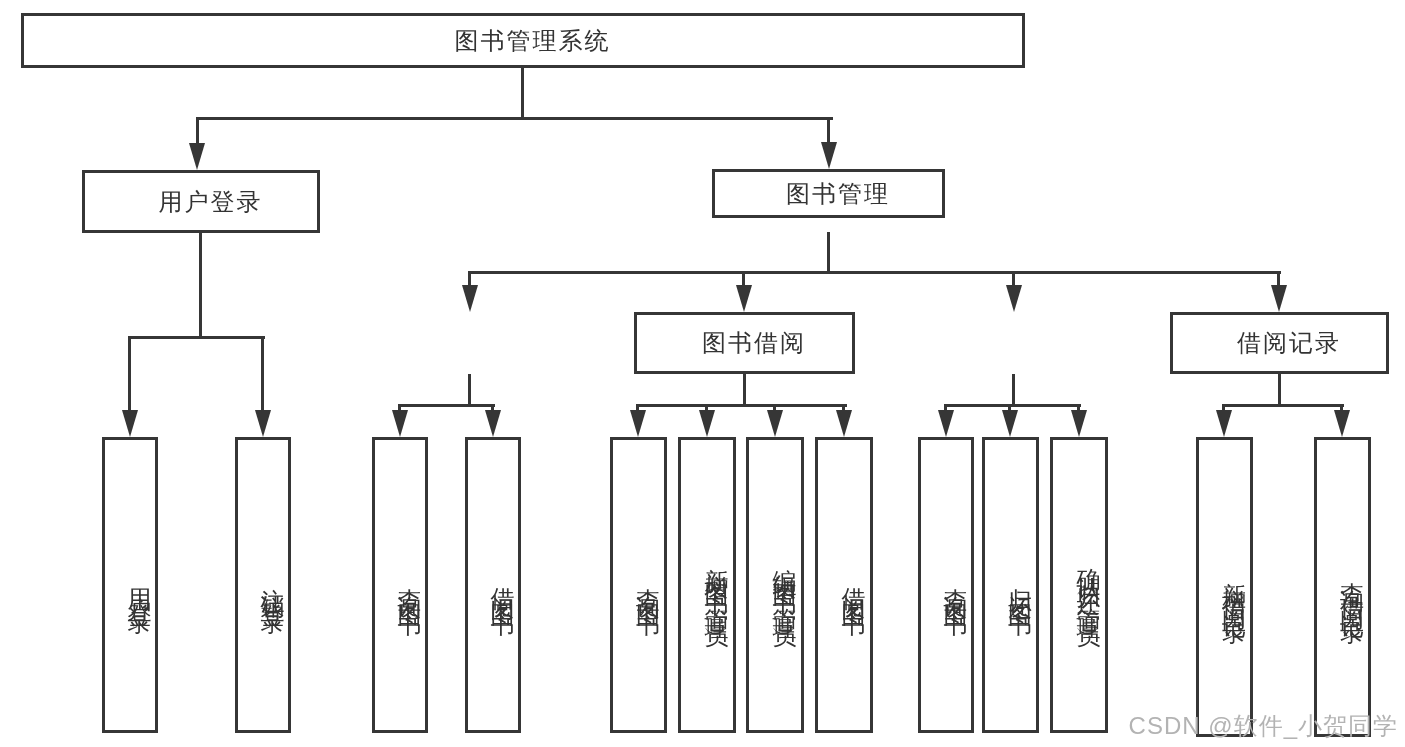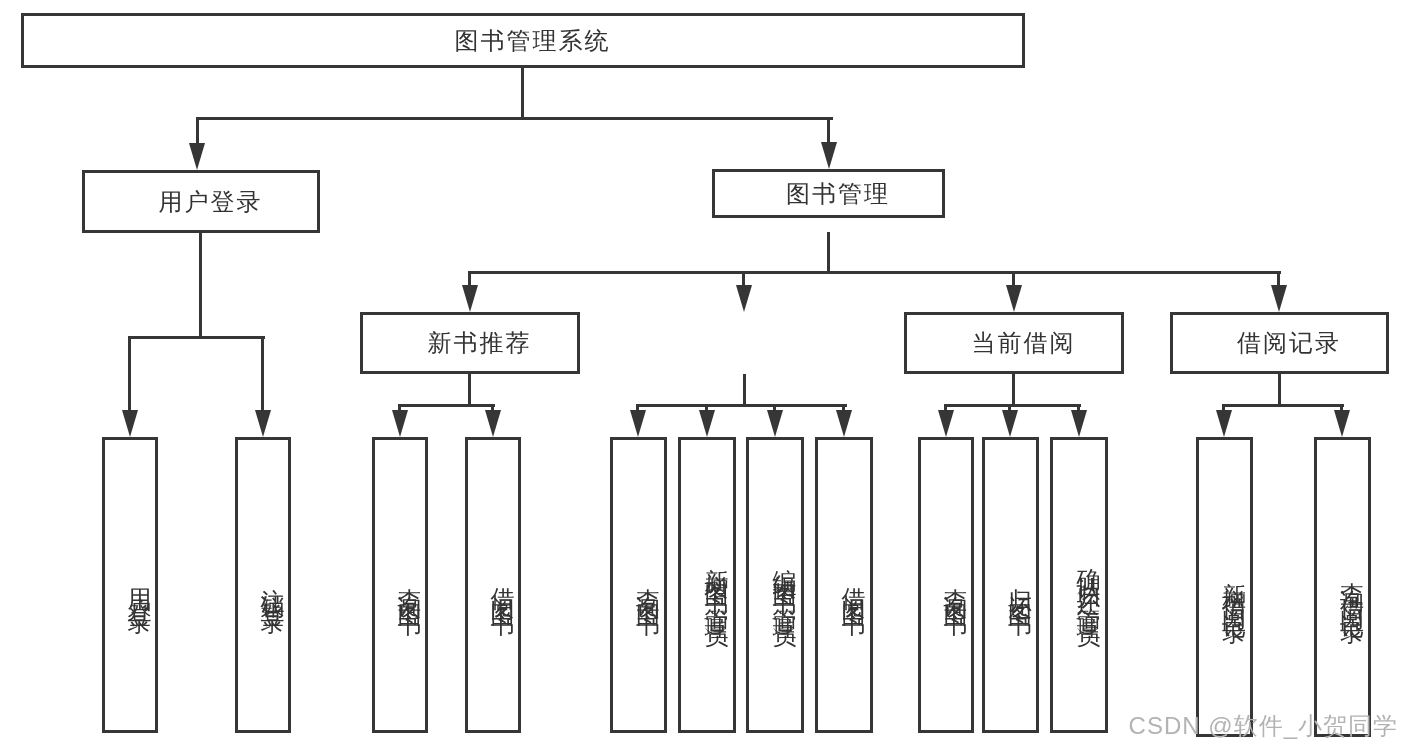--- a/index.html
+++ b/index.html
@@ -64,22 +64,21 @@
 </head>
 <body>
 
 <div class="canvas">
 
   <div class="box h-box" style="left:21px; top:13px; width:1004px; height:55px;">图书管理系统</div>
 
   <div class="box h-box" style="left:82px; top:170px; width:238px; height:63px;">用户登录</div>
   <div class="box h-box" style="left:712px; top:169px; width:233px; height:49px;">图书管理</div>
 
-  <div class="box h-box" style="left:360px; top:312px; width:220px; height:62px;">新书推荐</div>
-  <div class="box h-box" style="left:904px; top:312px; width:220px; height:62px;">当前借阅</div>
+  <div class="box h-box" style="left:634px; top:312px; width:221px; height:62px;">图书借阅</div>
   <div class="box h-box" style="left:1170px; top:312px; width:219px; height:62px;">借阅记录</div>
 
   <div class="box v-box" style="left:102px; top:437px; width:56px; height:296px;">用户登录</div>
   <div class="box v-box" style="left:235px; top:437px; width:56px; height:296px;">注销登录</div>
 
   <div class="box v-box" style="left:372px; top:437px; width:56px; height:296px;">查询图书</div>
   <div class="box v-box" style="left:465px; top:437px; width:56px; height:296px;">借阅图书</div>
 
   <div class="box v-box" style="left:610px; top:437px; width:57px; height:296px;">查询图书</div>
   <div class="box v-box" style="left:678px; top:437px; width:58px; height:296px;">新增图书（管理员）</div>

